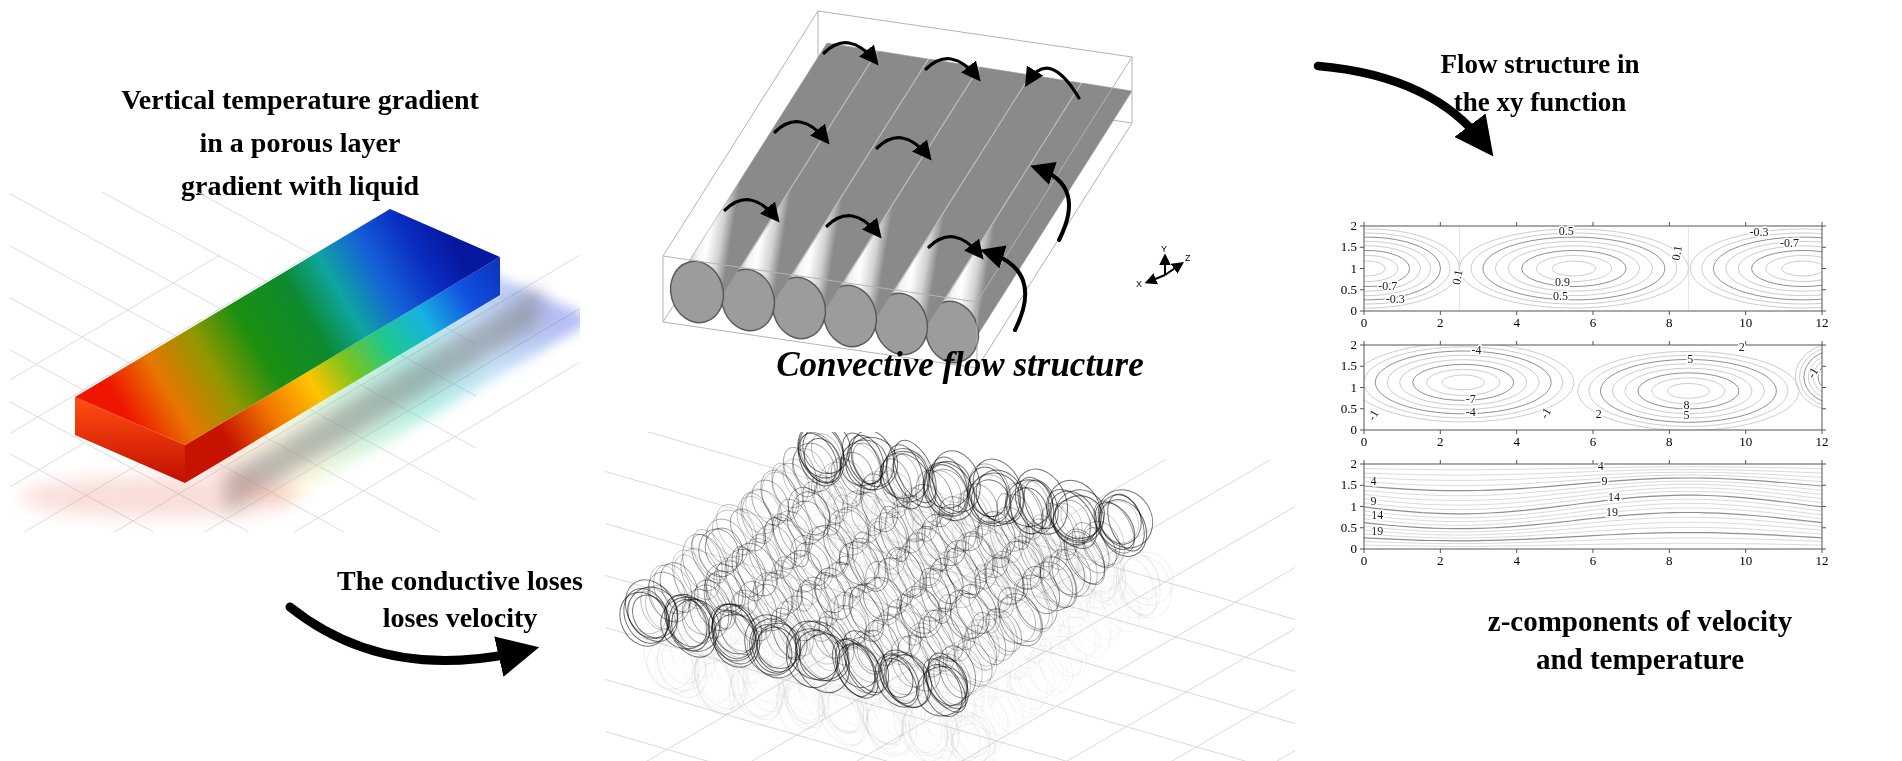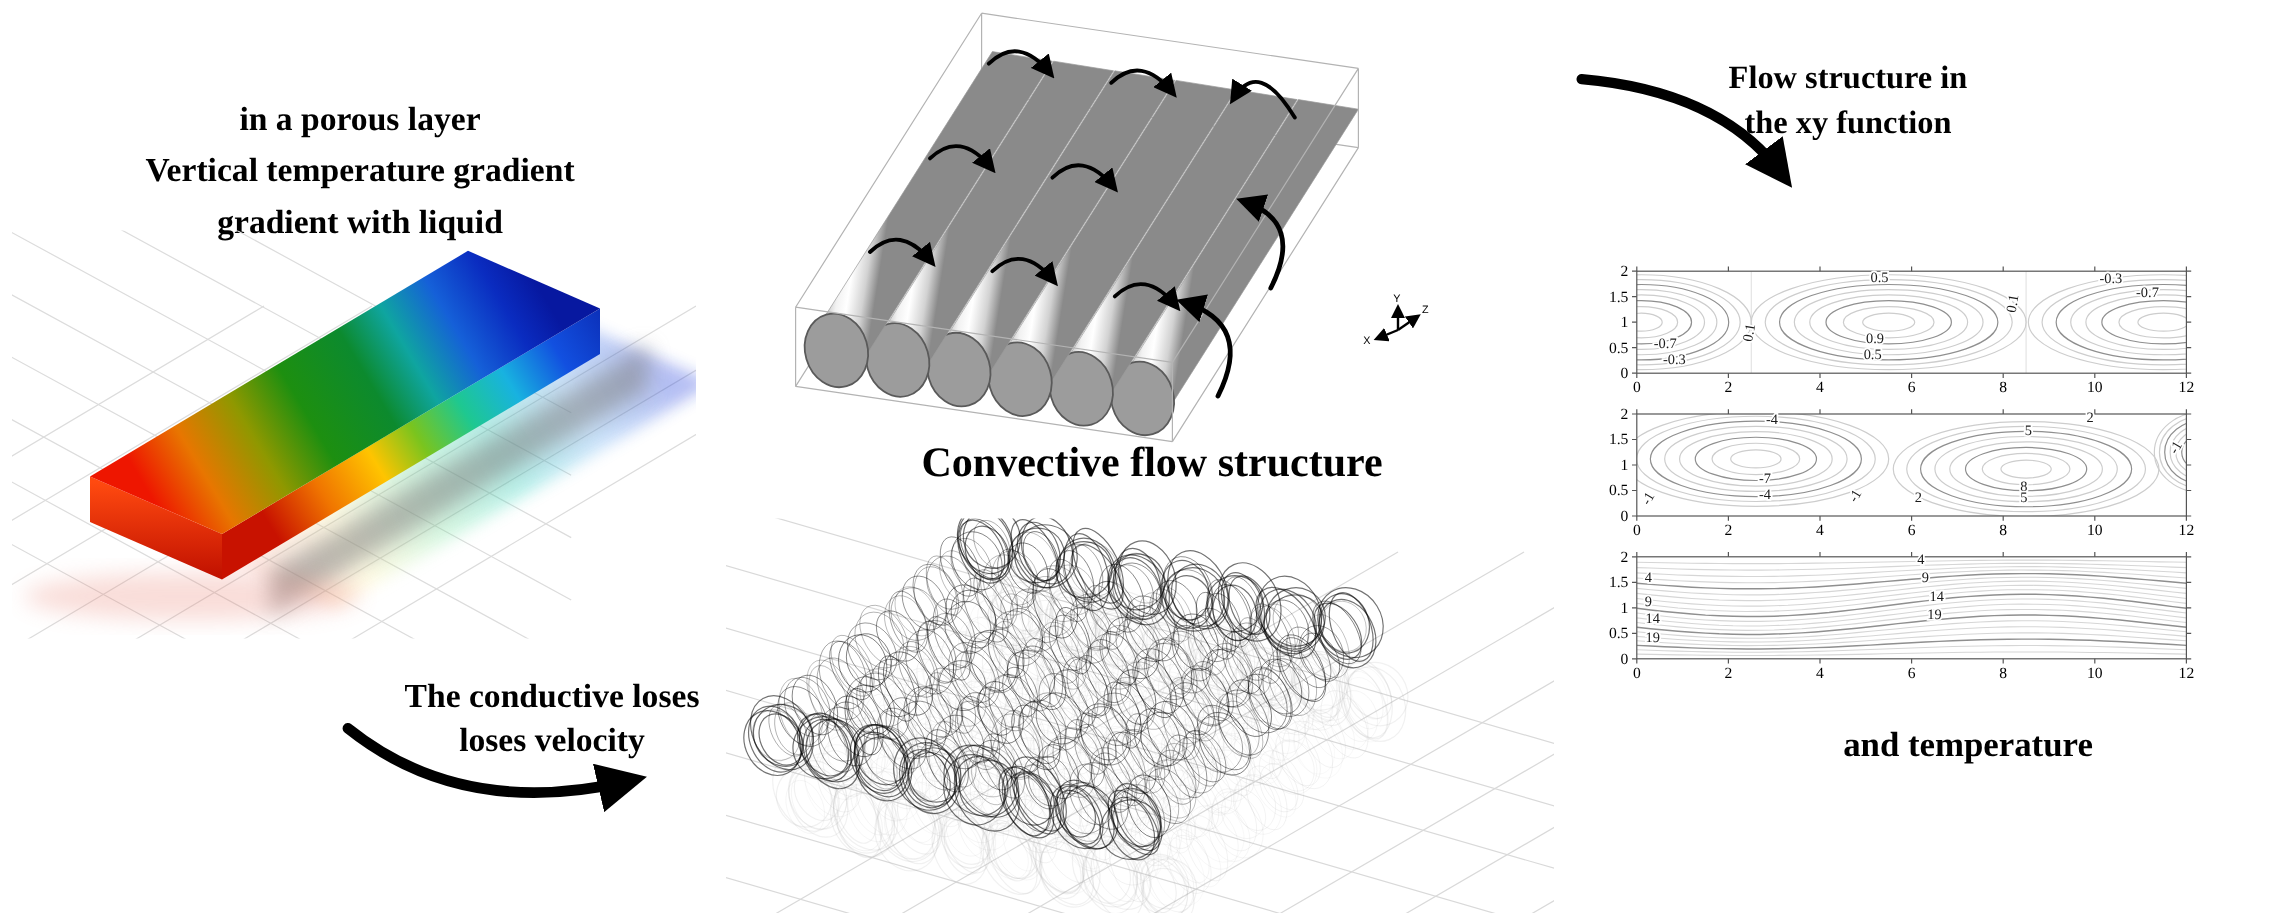--- a/index.html
+++ b/index.html
@@ -2,33 +2,33 @@
 <html><head>
 <meta charset="utf-8">
 <style>
   html,body{margin:0;padding:0;background:#fff;}
   .canvas{position:relative;width:1902px;height:761px;background:#ffffff;overflow:hidden;
           font-family:"Liberation Serif","DejaVu Serif",serif;color:#000;}
   .abs{position:absolute;}
   .txt{position:absolute;text-align:center;font-weight:bold;color:#000;}
   .left-title{left:70px;top:78px;width:460px;font-size:28px;line-height:43px;}
   .conductive-label{left:250px;top:562px;width:420px;font-size:28px;line-height:37px;}
-  .convective-caption{left:695px;top:366px;width:530px;font-size:35px;line-height:40px;}
+  .convective-caption{left:695px;top:345px;width:530px;font-size:35px;line-height:40px;font-style:italic;}
   .flow-header{left:1380px;top:18px;width:320px;font-size:27px;line-height:38px;margin-top:27px;}
   .fields-caption{left:1405px;top:602px;width:470px;font-size:29px;line-height:38px;}
   svg{display:block;}
 </style>
 </head>
 <body>
 
 <div class="canvas">
 
   <div class="txt left-title">
+    <div>Vertical temperature gradient</div>
     <div>in a porous layer</div>
-    <div>Vertical temperature gradient</div>
     <div>gradient with liquid</div>
   </div>
 
   <svg class="abs" style="left:10px;top:192px" width="570" height="340" viewBox="0 0 570 340">
     <defs>
       <linearGradient id="topGrad" gradientUnits="userSpaceOnUse" x1="120" y1="229" x2="435" y2="41">
         <stop offset="0" stop-color="#ee1600"></stop>
           <stop offset="0.13" stop-color="#e87600"></stop>
         <stop offset="0.27" stop-color="#8f9800"></stop>
           <stop offset="0.40" stop-color="#1d8f10"></stop>
@@ -1151,16 +1151,17 @@
       <text x="43.541666666666664" y="53.225" font-size="12" text-anchor="middle" fill="#1a1a1a" font-family="Liberation Serif, serif" paint-order="stroke" stroke="#fff" stroke-width="3">9</text>
       <text x="47.358333333333334" y="67.25" font-size="12" text-anchor="middle" fill="#1a1a1a" font-family="Liberation Serif, serif" paint-order="stroke" stroke="#fff" stroke-width="3">14</text>
       <text x="47.358333333333334" y="82.975" font-size="12" text-anchor="middle" fill="#1a1a1a" font-family="Liberation Serif, serif" paint-order="stroke" stroke="#fff" stroke-width="3">19</text>
       <text x="270.6333333333333" y="18.375" font-size="12" text-anchor="middle" fill="#1a1a1a" font-family="Liberation Serif, serif" paint-order="stroke" stroke="#fff" stroke-width="3">4</text>
       <text x="274.45000000000005" y="33.25" font-size="12" text-anchor="middle" fill="#1a1a1a" font-family="Liberation Serif, serif" paint-order="stroke" stroke="#fff" stroke-width="3">9</text>
       <text x="283.9916666666667" y="48.975" font-size="12" text-anchor="middle" fill="#1a1a1a" font-family="Liberation Serif, serif" paint-order="stroke" stroke="#fff" stroke-width="3">14</text>
       <text x="282.08333333333337" y="63.85" font-size="12" text-anchor="middle" fill="#1a1a1a" font-family="Liberation Serif, serif" paint-order="stroke" stroke="#fff" stroke-width="3">19</text>
     </svg>
 
   <div class="txt fields-caption">
+    <div>z-components of velocity</div>
     <div>and temperature</div>
   </div>
 
 </div>
 
 </body></html>

